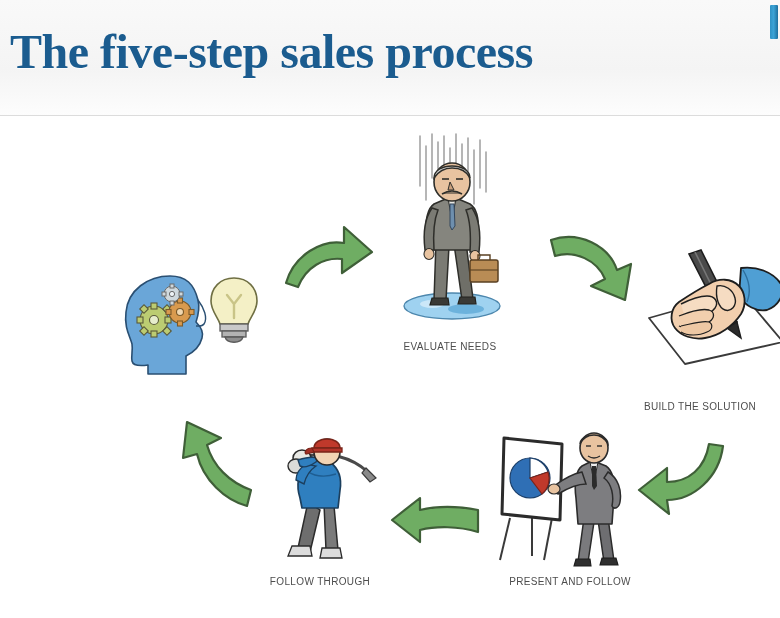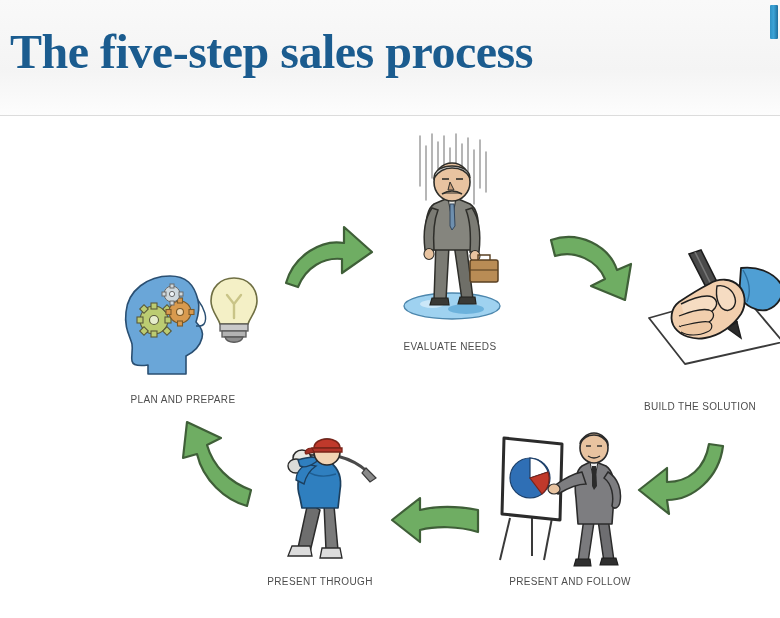--- a/index.html
+++ b/index.html
@@ -110,21 +110,20 @@
         <g>
           <path d="M126 14 C112 14 103 24 103 37 C103 47 110 53 112 60 L140 60
                    C142 53 149 47 149 37 C149 24 140 14 126 14 Z" fill="#f4f0c6" stroke="#6f6f43" stroke-width="1.6"></path>
           <path d="M126 54 L126 40 M126 40 L119 31 M126 40 L133 31" fill="none" stroke="#c9c487" stroke-width="2.4" stroke-linecap="round"></path>
           <rect x="112" y="60" width="28" height="7" fill="#c9c9c9" stroke="#5a5a5a" stroke-width="1.3"></rect>
           <rect x="114" y="67" width="24" height="6" fill="#b3b3b3" stroke="#5a5a5a" stroke-width="1.3"></rect>
           <path d="M117 73 C119 80 133 80 135 73 Z" fill="#8f8f8f" stroke="#5a5a5a" stroke-width="1.3"></path>
         </g>
       </svg>
     </div>
-    <div class="caption" style="left:58px;top:278px;width:250px;">PLAN AND PREPARE</div>
 
     <div class="node" style="left:392px;top:18px;width:120px;height:190px;">
       <svg class="art" width="120" height="190" viewBox="0 0 120 190">
 
         <g stroke="#8e8e8e" stroke-width="1.5" stroke-linecap="round" opacity=".85">
           <line x1="28" y1="2" x2="28" y2="52"></line>
             <line x1="34" y1="12" x2="34" y2="66"></line>
           <line x1="40" y1="0" x2="40" y2="44"></line>
             <line x1="46" y1="8" x2="46" y2="60"></line>
           <line x1="52" y1="2" x2="52" y2="40"></line>
@@ -270,21 +269,21 @@
         <path d="M34 36 C28 40 24 46 24 52 L32 56 C34 48 38 42 44 38 Z" fill="#2f7fbf" stroke="#1c3f5e" stroke-width="1.4"></path>
         <path d="M44 34 C38 38 32 40 28 38 L26 32 C32 30 40 28 46 30 Z" fill="#2f7fbf" stroke="#1c3f5e" stroke-width="1.4"></path>
 
         <ellipse cx="55" cy="24" rx="13" ry="13" fill="#f2d4b4" stroke="#2b2b2b" stroke-width="1.6"></ellipse>
 
         <path d="M42 20 C42 8 68 8 68 20 L42 20 Z" fill="#c0392b" stroke="#7a2419" stroke-width="1.5"></path>
         <path d="M40 20 L70 20 L70 24 L40 24 Z" fill="#b3342a" stroke="#7a2419" stroke-width="1.3"></path>
         <path d="M40 20 C34 20 32 24 34 26 L42 24 Z" fill="#a32e24" stroke="#7a2419" stroke-width="1.2"></path>
       </svg>
     </div>
-    <div class="caption" style="left:220px;top:460px;width:200px;">PRESENT THROUGH</div>
+    <div class="caption" style="left:220px;top:460px;width:200px;">FOLLOW THROUGH</div>
 
     <div class="arrow" style="left:280px;top:105px;">
       <svg width="95" height="75" viewBox="0 0 95 75">
         <path d="M6 62 C14 34 42 18 64 22 L64 6 L92 31 L62 52 L62 38
                  C44 36 26 46 18 66 Z" fill="#6fad63" stroke="#3f5f38" stroke-width="2.2" stroke-linejoin="round"></path>
       </svg>
     </div>
 
     <div class="arrow" style="left:545px;top:108px;">
       <svg width="95" height="80" viewBox="0 0 95 80">

